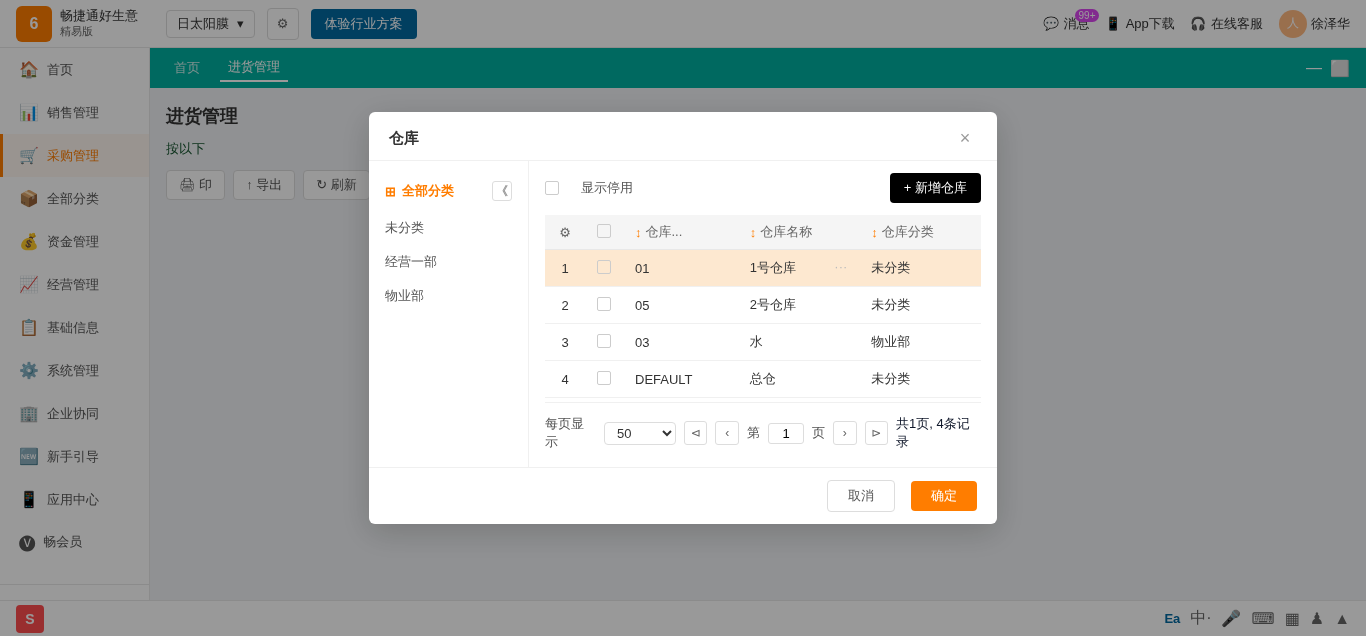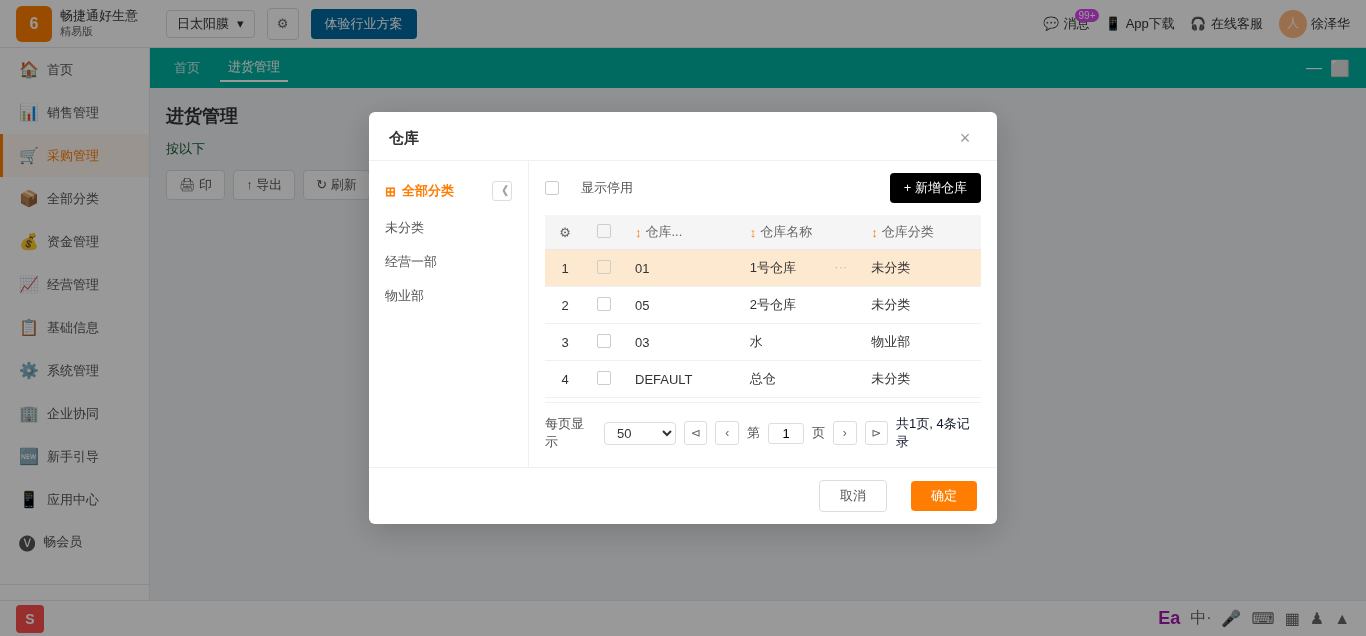--- a/index.html
+++ b/index.html
@@ -293,21 +293,21 @@
       width: 36px; border: 1px solid #ddd; border-radius: 3px;
       padding: 2px 4px; text-align: center; font-size: 13px;
     }
     .total-text { color: #0f172a; }
 
     
     .modal-footer {
       display: flex; align-items: center; justify-content: flex-end;
       padding: 12px 20px;
       border-top: 1px solid #f0f0f0;
-      gap: 24px;
+      gap: 16px;
     }
     .cancel-btn {
       padding: 6px 20px;
       border: 1px solid #ddd; border-radius: 4px;
       background: #fff; cursor: pointer; font-size: 13px; color: #555;
     }
     .confirm-btn {
       padding: 6px 20px;
       border: none; border-radius: 4px;
       background: #ff7d00; color: #fff;
@@ -324,21 +324,21 @@
       z-index: 50;
     }
     .status-logo {
       display: flex; align-items: center; gap: 4px;
     }
     .s-logo { width: 28px; height: 28px; background: #ff4d4f; border-radius: 4px;
       display: flex; align-items: center; justify-content: center; color: #fff; font-weight: bold; font-size: 14px; }
     .status-icons { margin-left: auto; display: flex; align-items: center; gap: 10px; color: #666; font-size: 16px; }
     .status-icon-item { cursor: pointer; }
     .ea-badge {
-      font-size: 18px; color: #a21caf; font-weight: bold;
+      font-size: 13px; color: #0369a1; font-weight: bold;
     }
   </style>
 </head>
 <body>
 
 <div class="top-header">
   <div class="logo-area">
     <div class="logo-icon">
       <span>6</span>
     </div>

